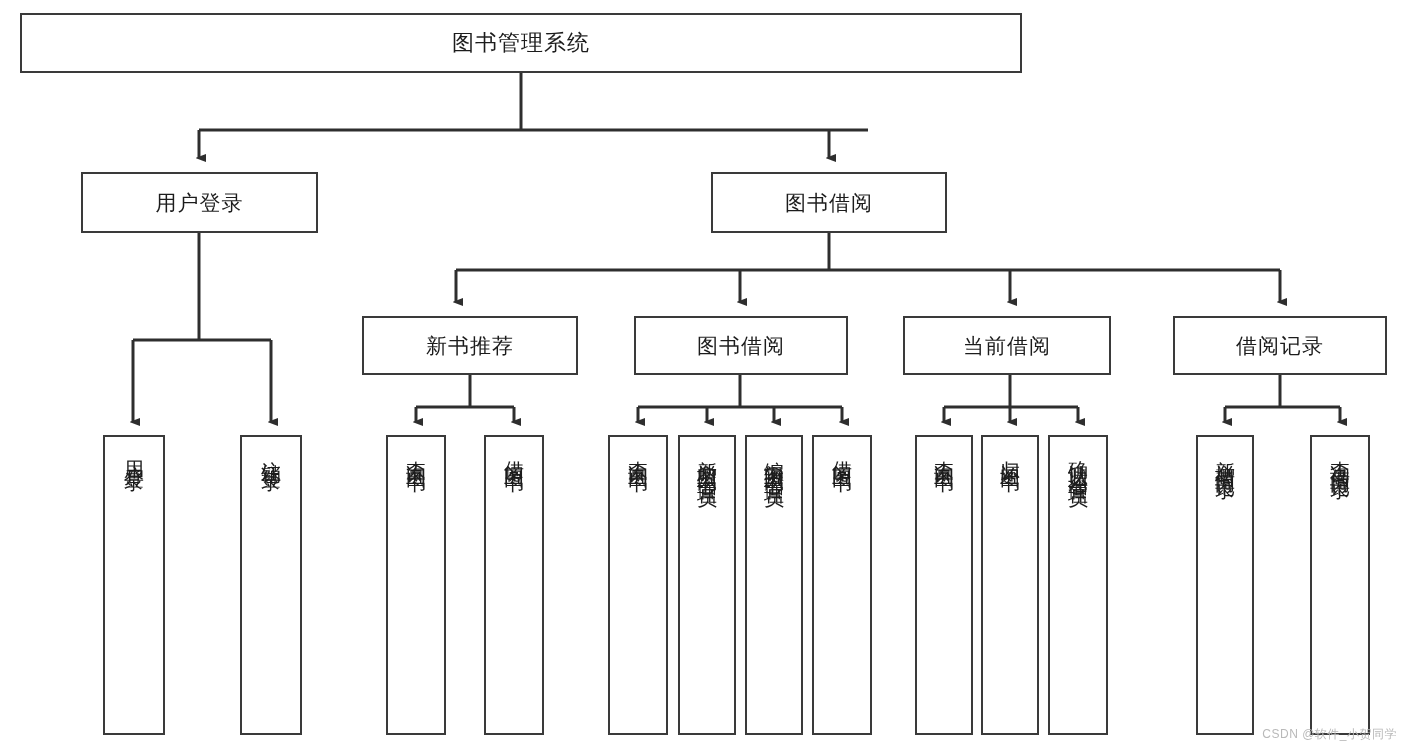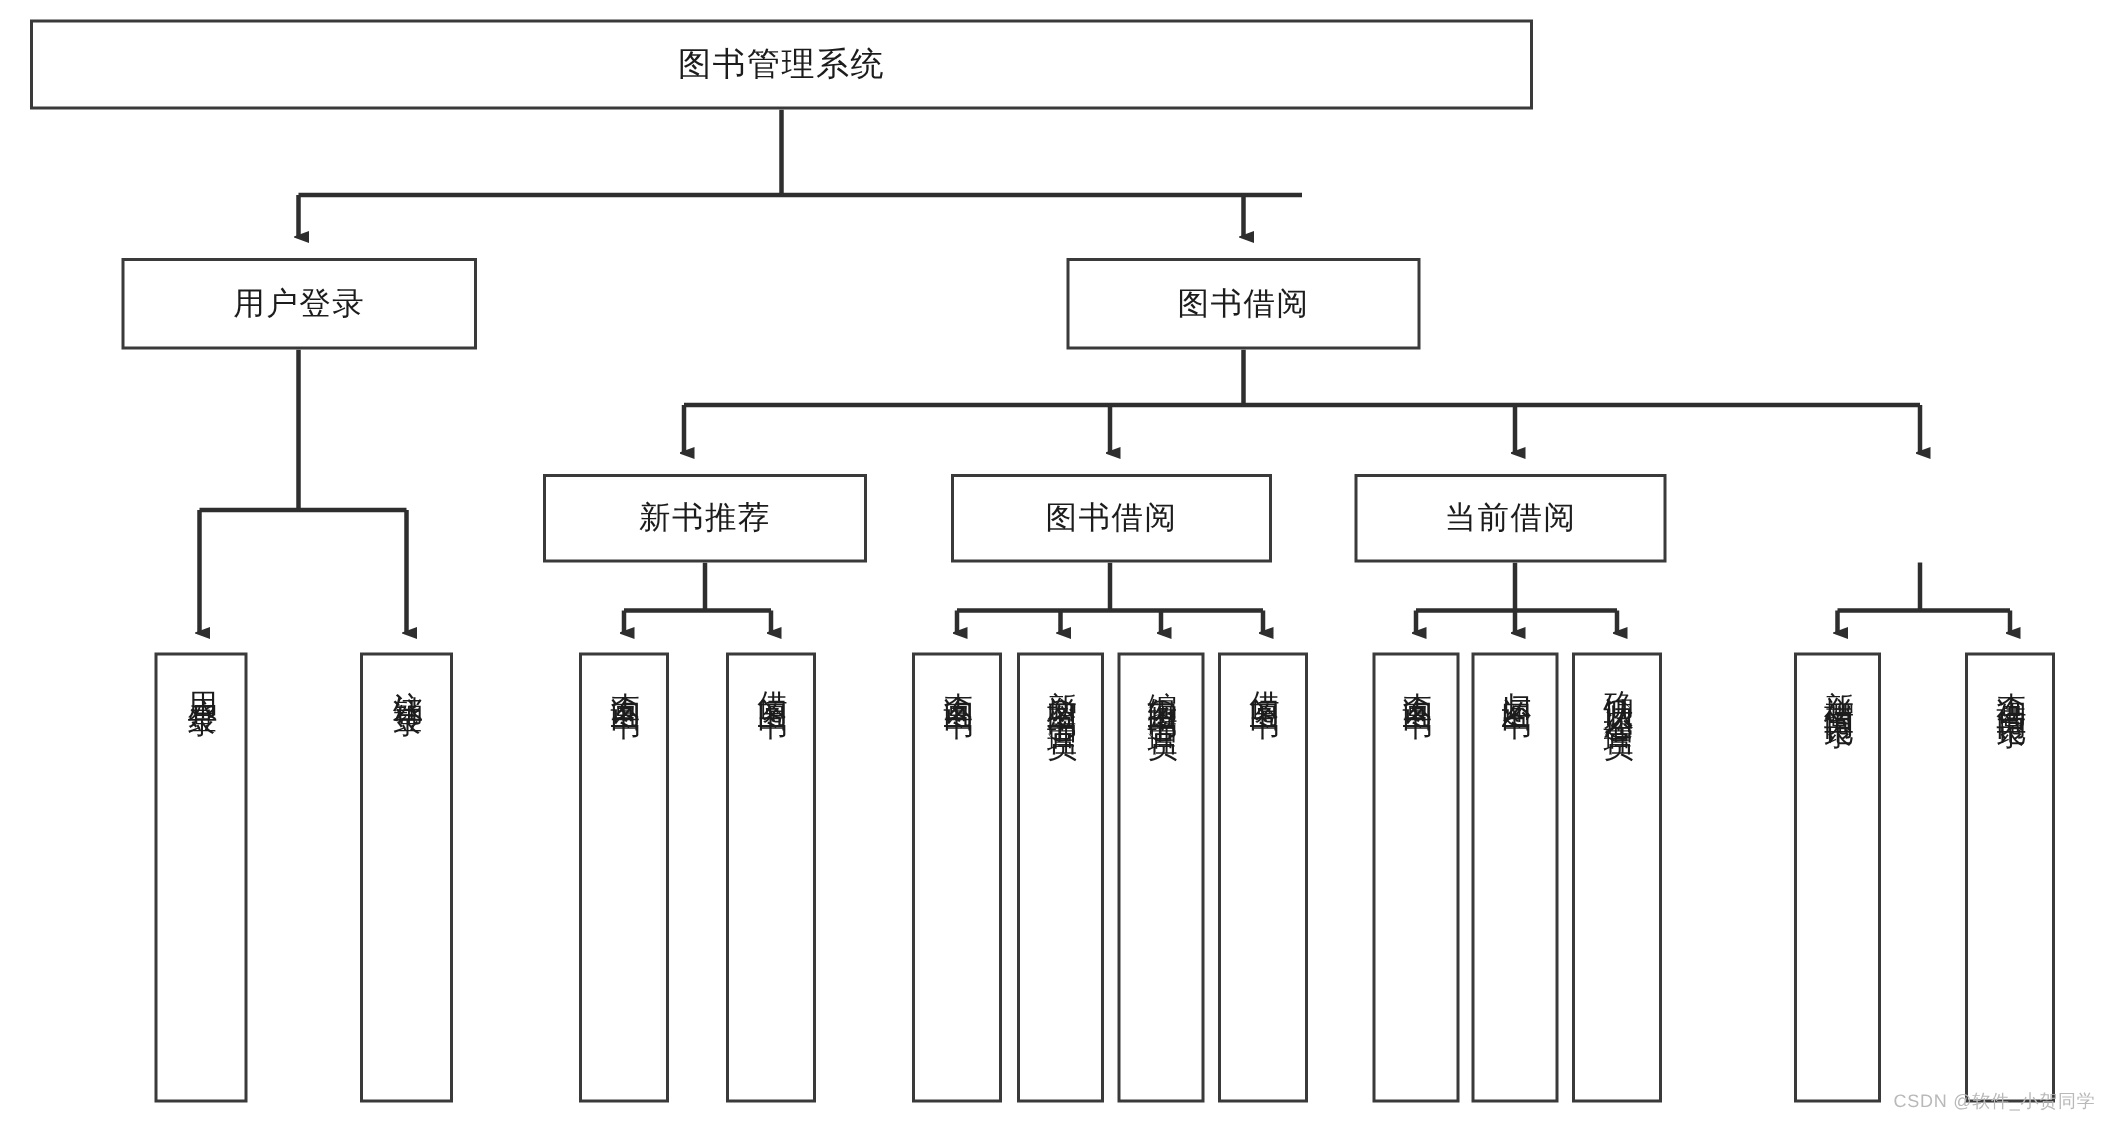--- a/index.html
+++ b/index.html
@@ -125,20 +125,21 @@
   </svg>
 
   <div class="node horiz root" style="left:20px; top:13px; width:1002px; height:60px;">图书管理系统</div>
 
   <div class="node horiz" style="left:81px; top:172px; width:237px; height:61px;">用户登录</div>
   <div class="node horiz" style="left:711px; top:172px; width:236px; height:61px;">图书借阅</div>
 
   <div class="node horiz" style="left:362px; top:316px; width:216px; height:59px;">新书推荐</div>
   <div class="node horiz" style="left:634px; top:316px; width:214px; height:59px;">图书借阅</div>
   <div class="node horiz" style="left:903px; top:316px; width:208px; height:59px;">当前借阅</div>
+  <div class="node horiz" style="left:1173px; top:316px; width:214px; height:59px;">借阅记录</div>
 
   <div class="node leaf" style="left:103px; top:435px; width:62px; height:300px;">
     <span class="vlabel">用户登录</span>
   </div>
   <div class="node leaf" style="left:240px; top:435px; width:62px; height:300px;">
     <span class="vlabel">注销登录</span>
   </div>
 
   <div class="node leaf" style="left:386px; top:435px; width:60px; height:300px;">
     <span class="vlabel">查询图书</span>

